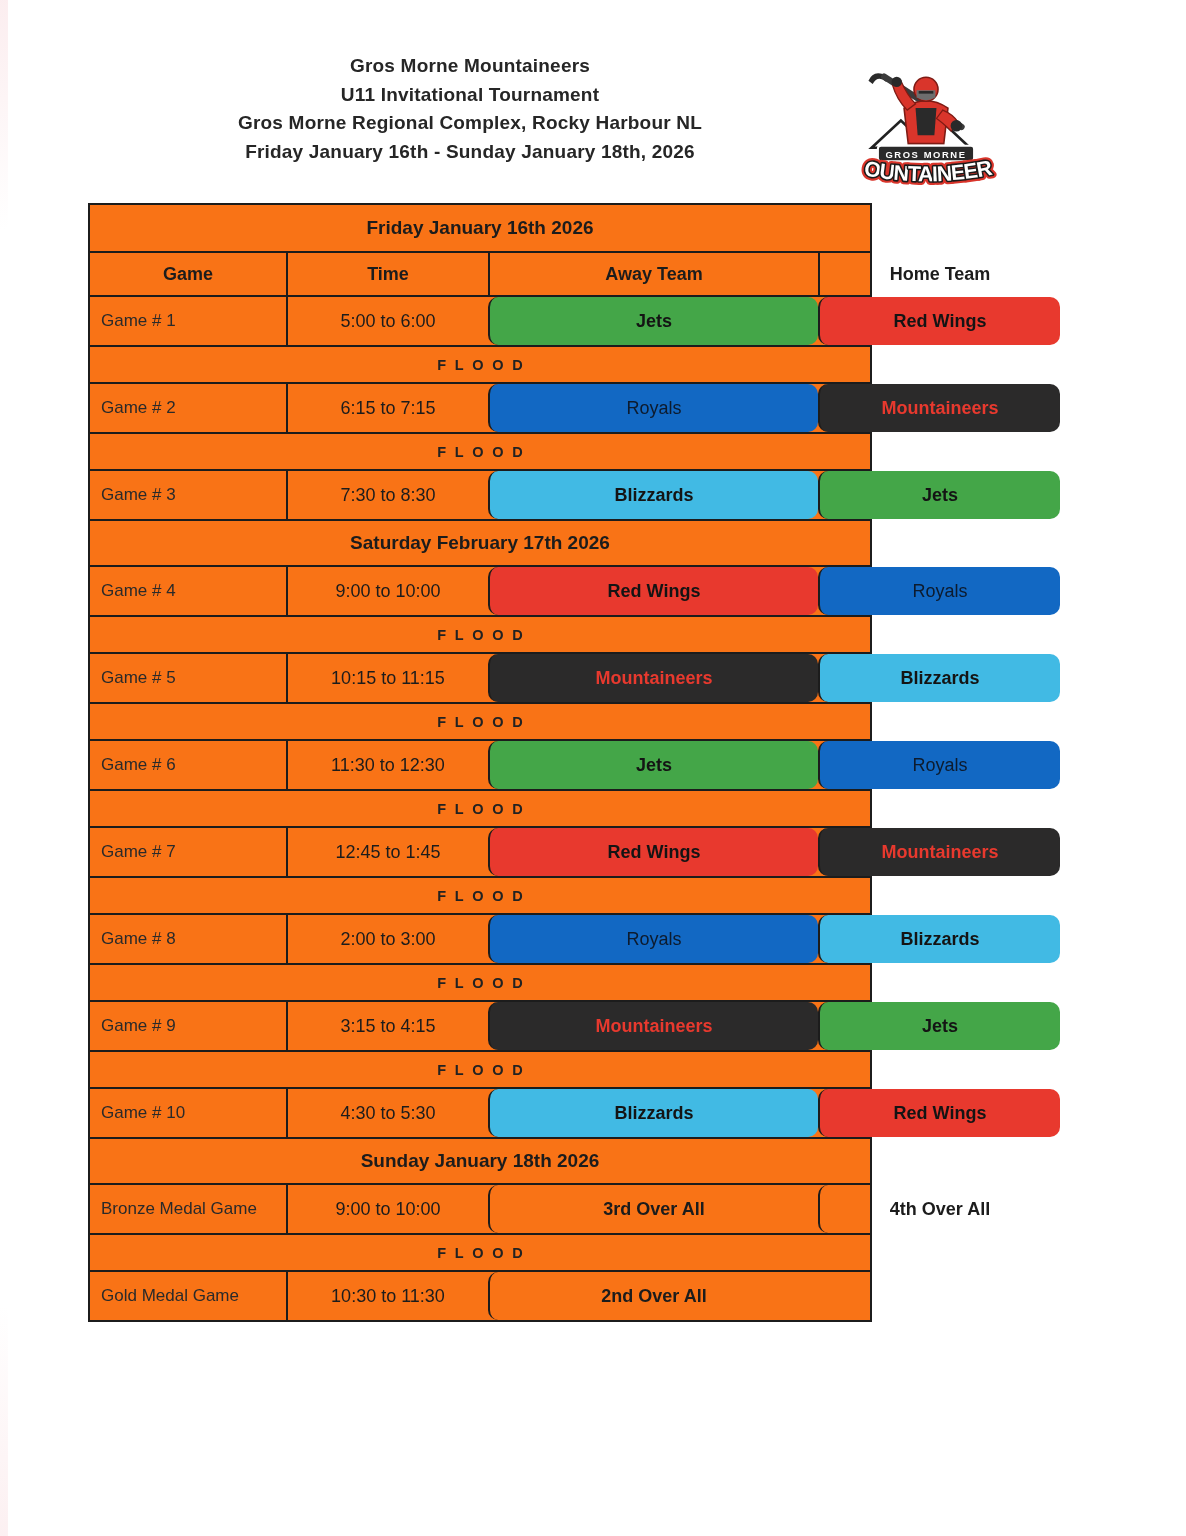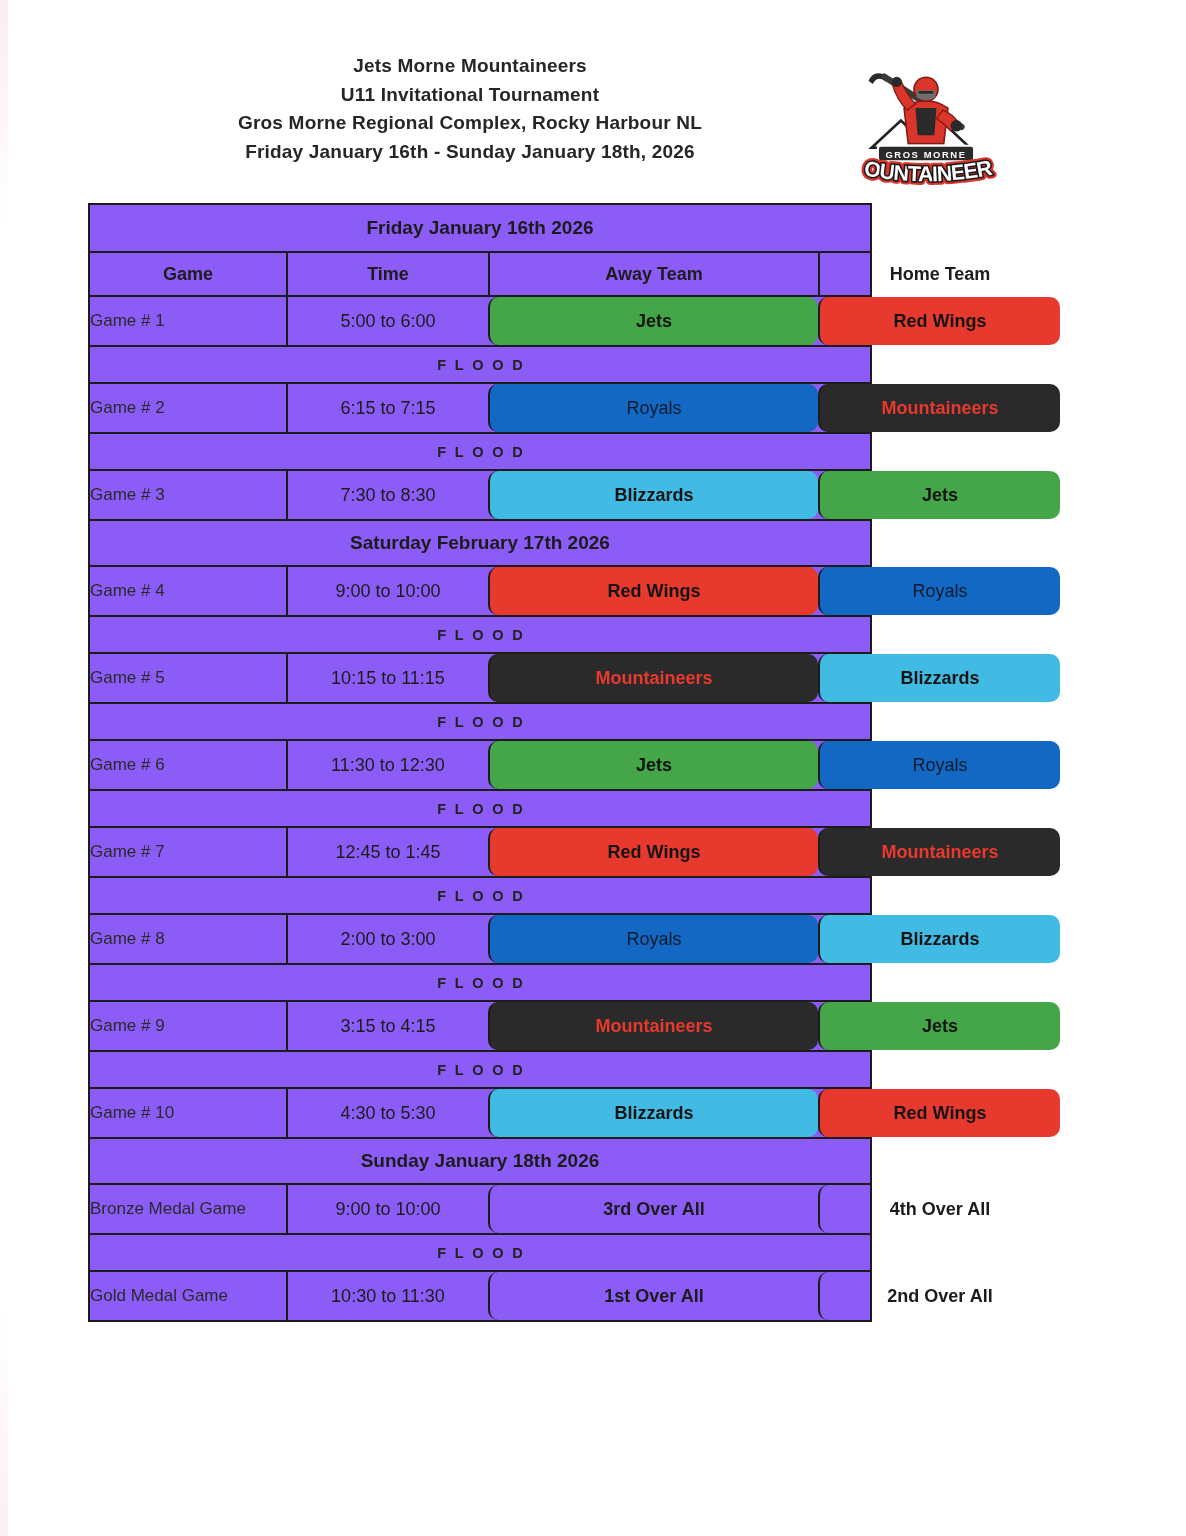--- a/index.html
+++ b/index.html
@@ -24,50 +24,50 @@
   .title-line {
     font-size:19px; line-height:28.5px; font-weight:bold; color:#262626;
     letter-spacing:.2px;
   }
 
   .logo-wrap { position:absolute; left:852px; top:62px; width:148px; height:136px; }
 
   .schedule {
     position:absolute; left:88px; top:203px; width:784px;
     border:2px solid #1c1c1c;
-    background:#8b5cf6;
+    background:#f97316;
   }
   .row { display:grid; grid-template-columns:196px 202px 330px 242px; }
   .row.section, .row.flood { grid-template-columns:1fr; }
   .row + .row { border-top:2px solid #1c1c1c; }
   .row.section   { height:46px; }
   .row.colheader { height:44px; }
   .row.game      { height:50px; }
   .row.flood     { height:37px; }
 
   .cell {
     display:flex; align-items:center; justify-content:center;
     font-size:18px; color:#1c1c1c; overflow:hidden; white-space:nowrap;
   }
   .row.game .cell + .cell, .row.colheader .cell + .cell { border-left:2px solid #1c1c1c; }
 
   .cell.section-label { font-weight:bold; font-size:19px; }
   .cell.column-header { font-weight:bold; font-size:18px; }
-  .cell.game-name { justify-content:flex-start; font-size:17px; font-weight:normal; color:#2a2a2a; }
+  .cell.game-name { justify-content:flex-start; padding-left:11px; font-size:17px; font-weight:normal; color:#2a2a2a; }
   .cell.time-cell { font-weight:normal; }
   .cell.flood-label { font-weight:bold; font-size:14.5px; letter-spacing:.6em; text-indent:.6em; color:#222; }
   .cell.team-cell { font-weight:bold;border-radius:10px; }
 </style>
 </head>
 <body>
 
 <div class="scan-edge"></div>
 
 <header class="titles">
-  <div class="title-line">Jets Morne Mountaineers</div>
+  <div class="title-line">Gros Morne Mountaineers</div>
   <div class="title-line">U11 Invitational Tournament</div>
   <div class="title-line">Gros Morne Regional Complex, Rocky Harbour NL</div>
   <div class="title-line">Friday January 16th - Sunday January 18th, 2026</div>
 </header>
 
 <div class="logo-wrap">
   <svg viewBox="0 0 140 130" width="148" height="136">
 
     <path d="M18 82 L46 56 L63 72 L80 52 L112 82 Z" fill="#ffffff" stroke="#222" stroke-width="2.5"></path>
 
@@ -207,16 +207,15 @@
       <div class="cell time-cell">9:00 to 10:00</div>
       <div class="cell team-cell">3rd Over All</div>
       <div class="cell team-cell">4th Over All</div>
     </div>
     <div class="row flood">
       <div class="cell flood-label">FLOOD</div>
     </div>
     <div class="row game">
       <div class="cell game-name">Gold Medal Game</div>
       <div class="cell time-cell">10:30 to 11:30</div>
-      <div class="cell team-cell">1st Over All</div>
       <div class="cell team-cell">2nd Over All</div>
     </div>
   </div>
 
 </body></html>

